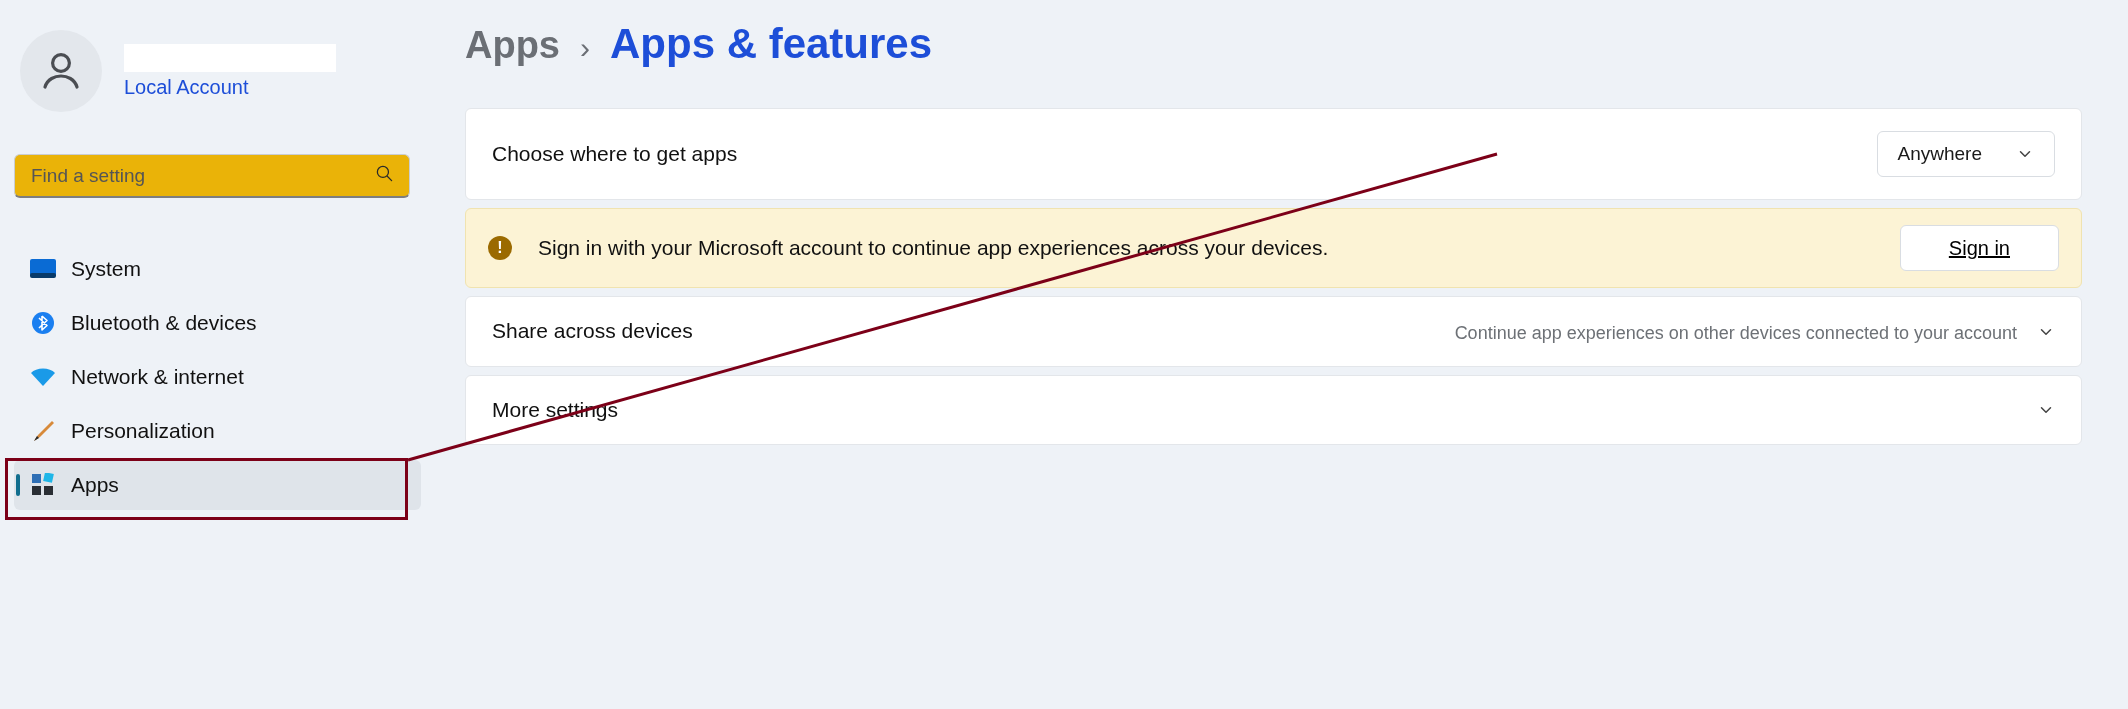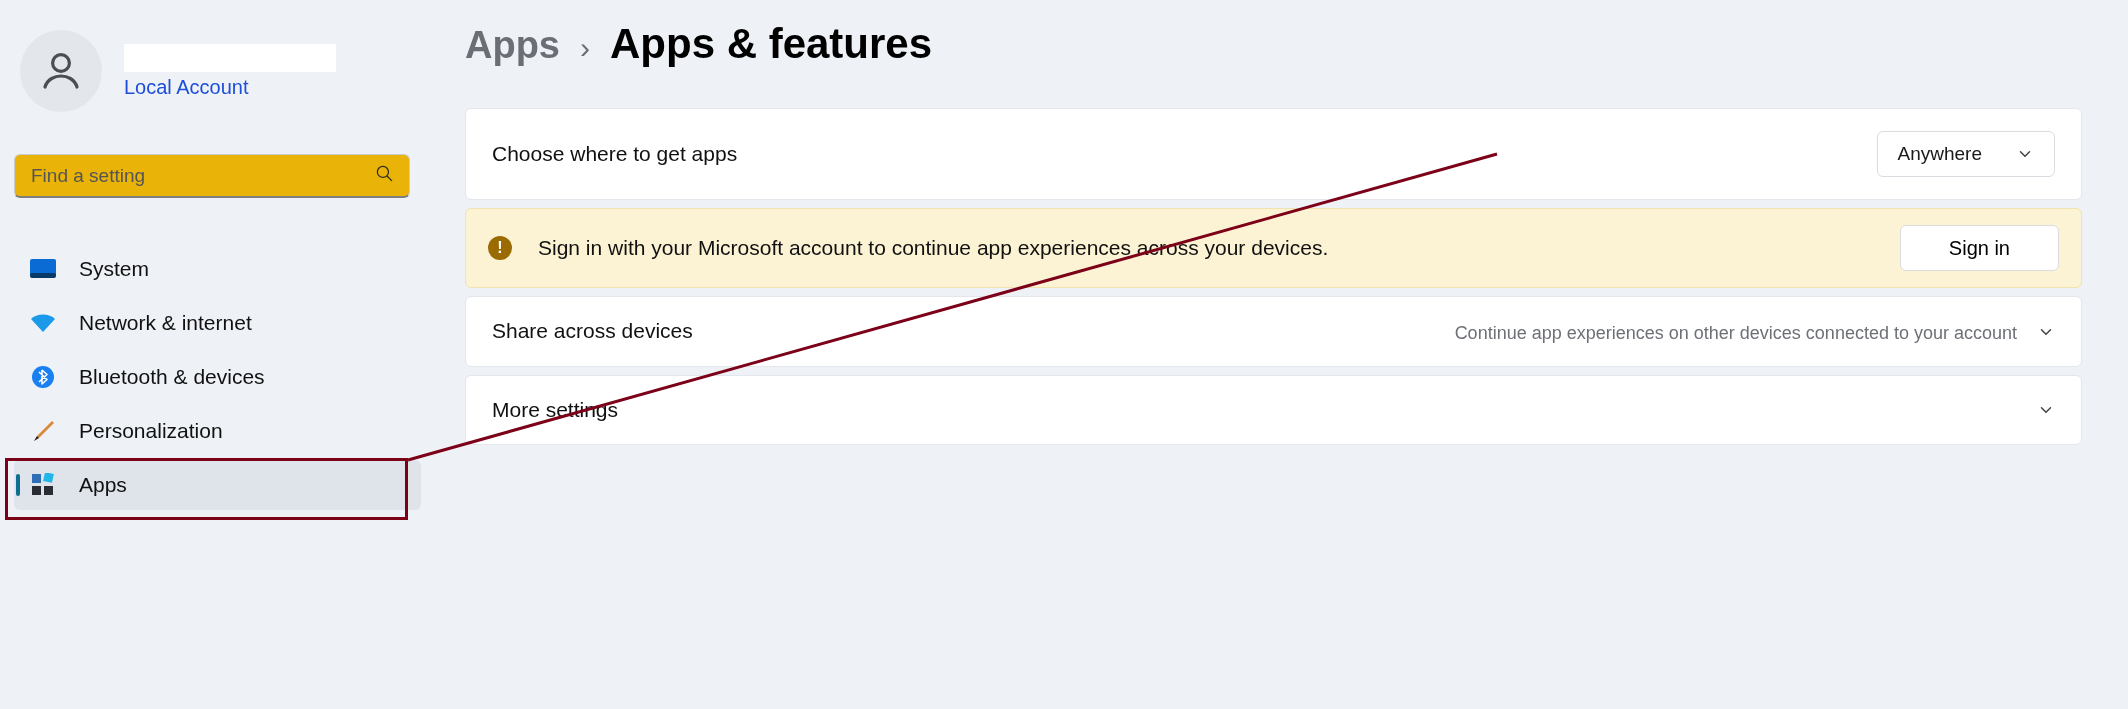--- a/index.html
+++ b/index.html
@@ -86,21 +86,21 @@
       gap: 4px;
     }
     .nav-item {
       display: flex;
       align-items: center;
       height: 50px;
       padding: 0 0 0 4px;
       border-radius: 6px;
       cursor: pointer;
       position: relative;
-      gap: 21px;
+      gap: 13px;
     }
     .nav-item .nav-icon {
       width: 30px;
       display: flex;
       justify-content: center;
       margin-left: 10px;
     }
     .nav-label {
       font-size: 21px;
       color: #111;
@@ -138,21 +138,21 @@
       color: #6b6f75;
       cursor: pointer;
     }
     .bc-sep {
       font-size: 30px;
       color: #6b6f75;
     }
     .bc-current {
       font-size: 42px;
       font-weight: 600;
-      color: #000000;
+      color: #1d4ed8;
     }
     .card {
       background: #fff;
       border: 1px solid #e3e6ea;
       border-radius: 6px;
       margin-bottom: 8px;
     }
     .card-inner {
       display: flex;
       align-items: center;
@@ -203,20 +203,21 @@
     }
     .banner-text { flex:1; font-size: 21px; color:#111; }
     .signin-btn {
       background:#fff;
       border:1px solid #d9dde2;
       border-radius:6px;
       height:46px;
       padding: 0 48px;
       font-size:20px;
       cursor:pointer;
+      text-decoration:underline;
     }
     .chev { width:18px; height:18px; }
     
     .anno-line {
       position:absolute;
       pointer-events:none;
     }
   </style>
 </head>
 <body>
@@ -252,34 +253,34 @@
         <span class="nav-icon">
           <svg width="26" height="20" viewBox="0 0 26 20">
               <rect x="0" y="0" width="26" height="17" rx="2" fill="#0a6bd4"></rect>
               <rect x="0" y="14" width="26" height="5" rx="2" fill="#083a69"></rect>
             </svg>
         </span>
         <span class="nav-label">System</span>
       </div>
       <div class="nav-item">
         <span class="nav-icon">
-          <svg width="26" height="20" viewBox="0 0 26 20">
-              <path d="M1 6 C6 0 20 0 25 6 L13 19 Z" fill="#1a9ae8"></path>
-            </svg>
-        </span>
-        <span class="nav-label">Network &amp; internet</span>
-      </div>
-      <div class="nav-item">
-        <span class="nav-icon">
           <svg width="24" height="24" viewBox="0 0 24 24">
               <circle cx="12" cy="12" r="11" fill="#1a7ff0"></circle>
               <path d="M11 5v14l5-4.5L8 7m0 10 8-7.5L11 5" fill="none" stroke="#fff" stroke-width="1.6" stroke-linejoin="round"></path>
             </svg>
         </span>
         <span class="nav-label">Bluetooth &amp; devices</span>
+      </div>
+      <div class="nav-item">
+        <span class="nav-icon">
+          <svg width="26" height="20" viewBox="0 0 26 20">
+              <path d="M1 6 C6 0 20 0 25 6 L13 19 Z" fill="#1a9ae8"></path>
+            </svg>
+        </span>
+        <span class="nav-label">Network &amp; internet</span>
       </div>
       <div class="nav-item">
         <span class="nav-icon">
           <svg width="26" height="26" viewBox="0 0 26 26">
               <path d="M22 3 8 17l-4 6 6-4L24 5z" fill="#d78a3a"></path>
               <path d="M4 23l3-5 2 2z" fill="#2a2a2a"></path>
             </svg>
         </span>
         <span class="nav-label">Personalization</span>
       </div>

